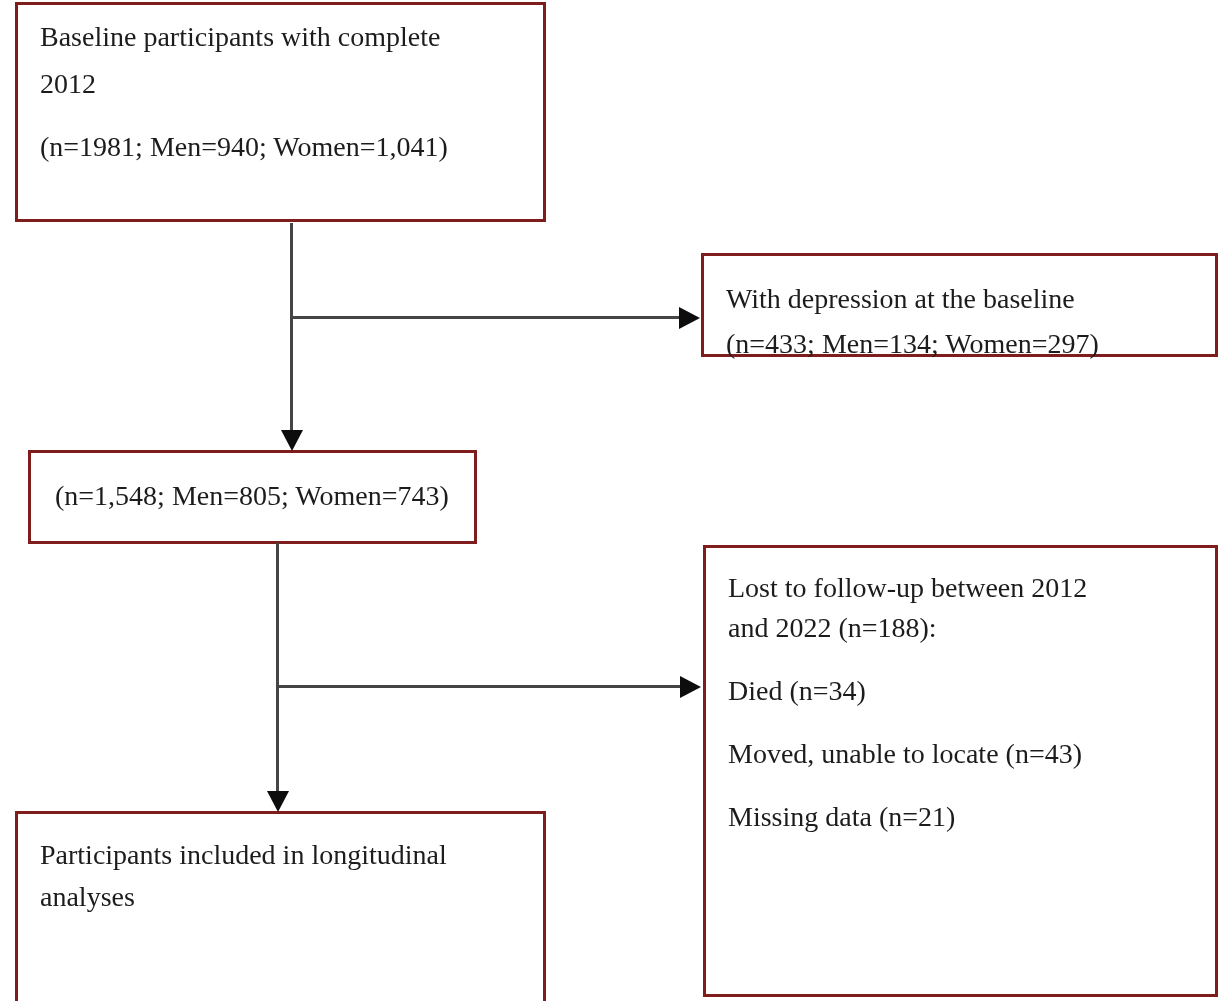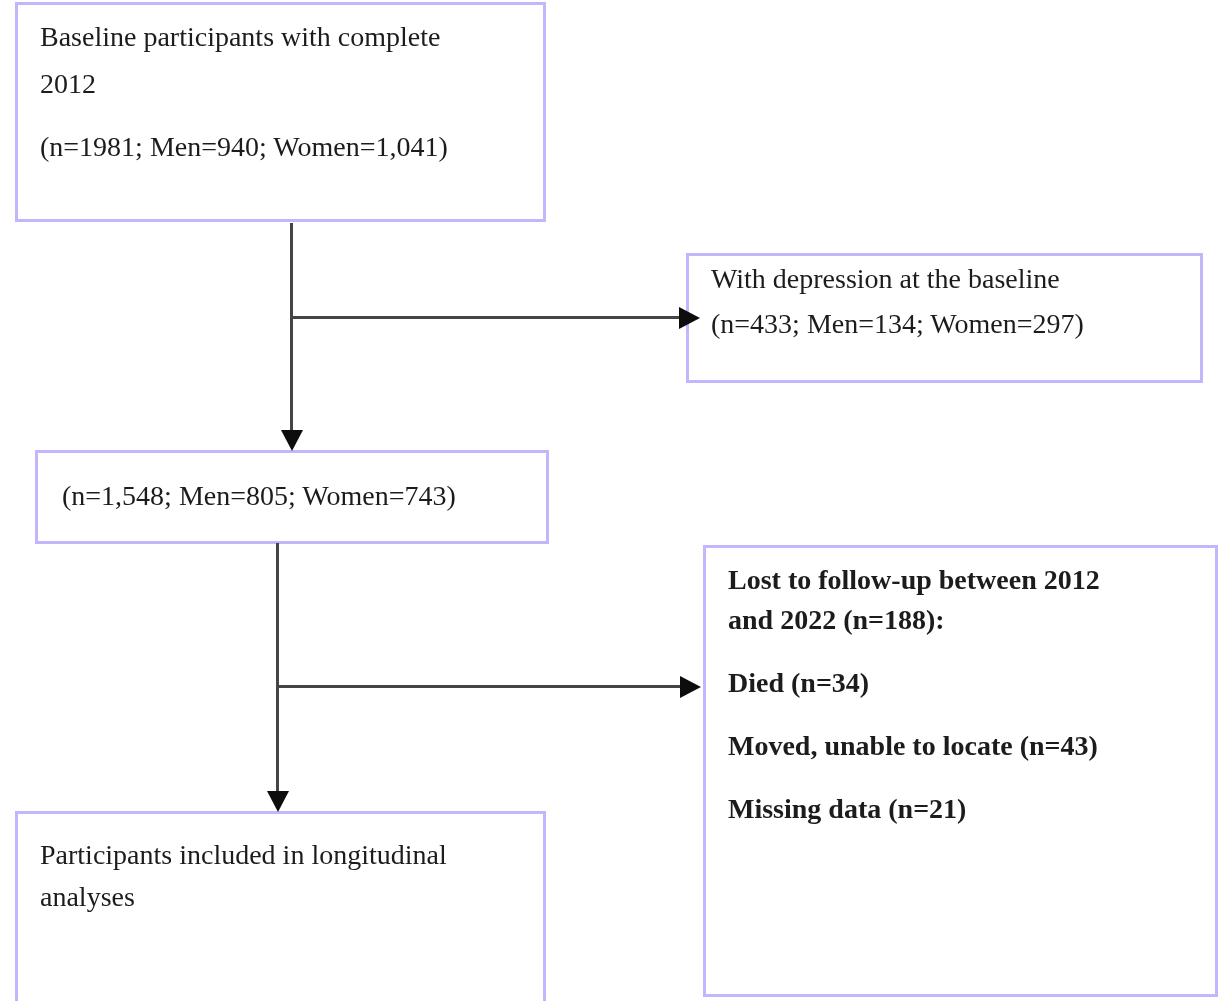--- a/index.html
+++ b/index.html
@@ -9,36 +9,36 @@
     height: 1001px;
     background: #ffffff;
     overflow: hidden;
     font-family: "Liberation Serif", "DejaVu Serif", serif;
     color: #1c1c1c;
     font-size: 28px;
   }
   .box {
     position: absolute;
     box-sizing: border-box;
-    border: 3px solid #c4b5fd;
+    border: 3px solid #7f1d1d;
     background: #ffffff;
   }
   .ln { white-space: nowrap; }
   
   .box-baseline { left: 15px; top: 2px; width: 531px; height: 220px; padding: 8px 18px 0 22px; }
   .box-baseline .ln { line-height: 47px; }
   .box-baseline .stats { margin-top: 16px; line-height: 47px; }
   
-  .box-excluded { left: 686px; top: 253px; width: 517px; height: 130px; padding: 0 10px 0 22px; }
+  .box-excluded { left: 701px; top: 253px; width: 517px; height: 104px; padding: 20px 10px 0 22px; }
   .box-excluded .ln { line-height: 45px; }
   
-  .box-eligible { left: 35px; top: 450px; width: 514px; height: 94px; padding: 22px 10px 0 24px; }
+  .box-eligible { left: 28px; top: 450px; width: 449px; height: 94px; padding: 22px 10px 0 24px; }
   .box-eligible .ln { line-height: 42px; }
   
-  .box-lost { left: 703px; top: 545px; width: 515px; height: 452px; padding: 12px 10px 0 22px; font-weight: bold; }
+  .box-lost { left: 703px; top: 545px; width: 515px; height: 452px; padding: 20px 10px 0 22px; }
   .box-lost .ln { line-height: 40px; }
   .box-lost .item { margin-top: 23px; line-height: 40px; white-space: nowrap; }
   
   .box-final { left: 15px; top: 811px; width: 531px; height: 210px; padding: 20px 14px 0 22px; }
   .box-final .ln { line-height: 42px; }
   .box-final .stats { margin-top: 21px; line-height: 42px; }
 
   .flowline { position: absolute; background: #454545; }
   .v1 { left: 290px; top: 223px; width: 3px; height: 209px; }
   .h1 { left: 291px; top: 316px; width: 389px; height: 3px; }

